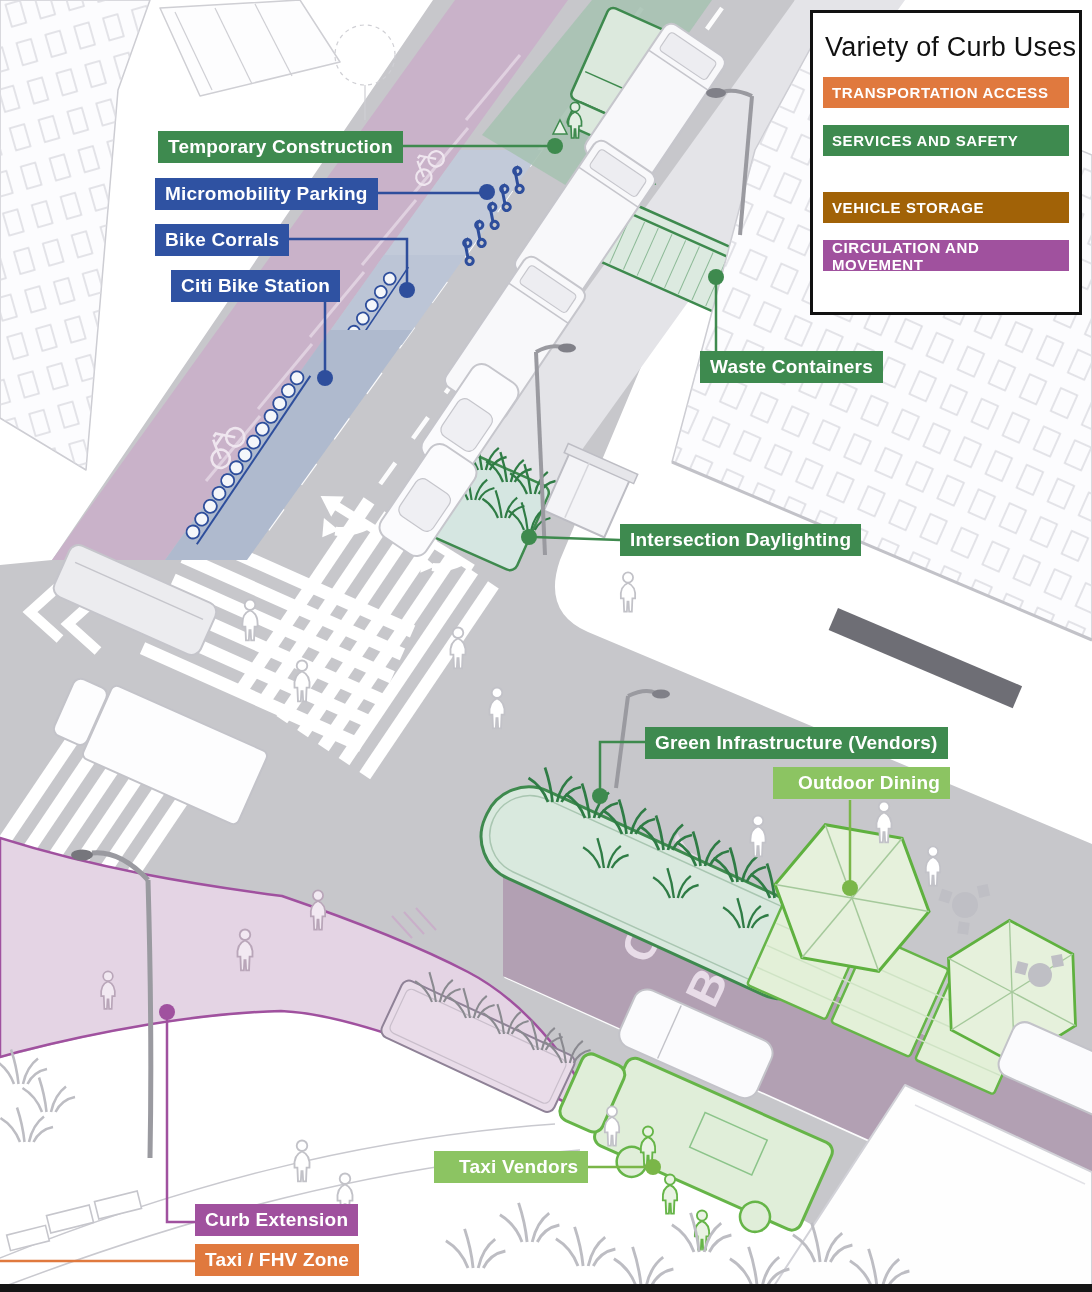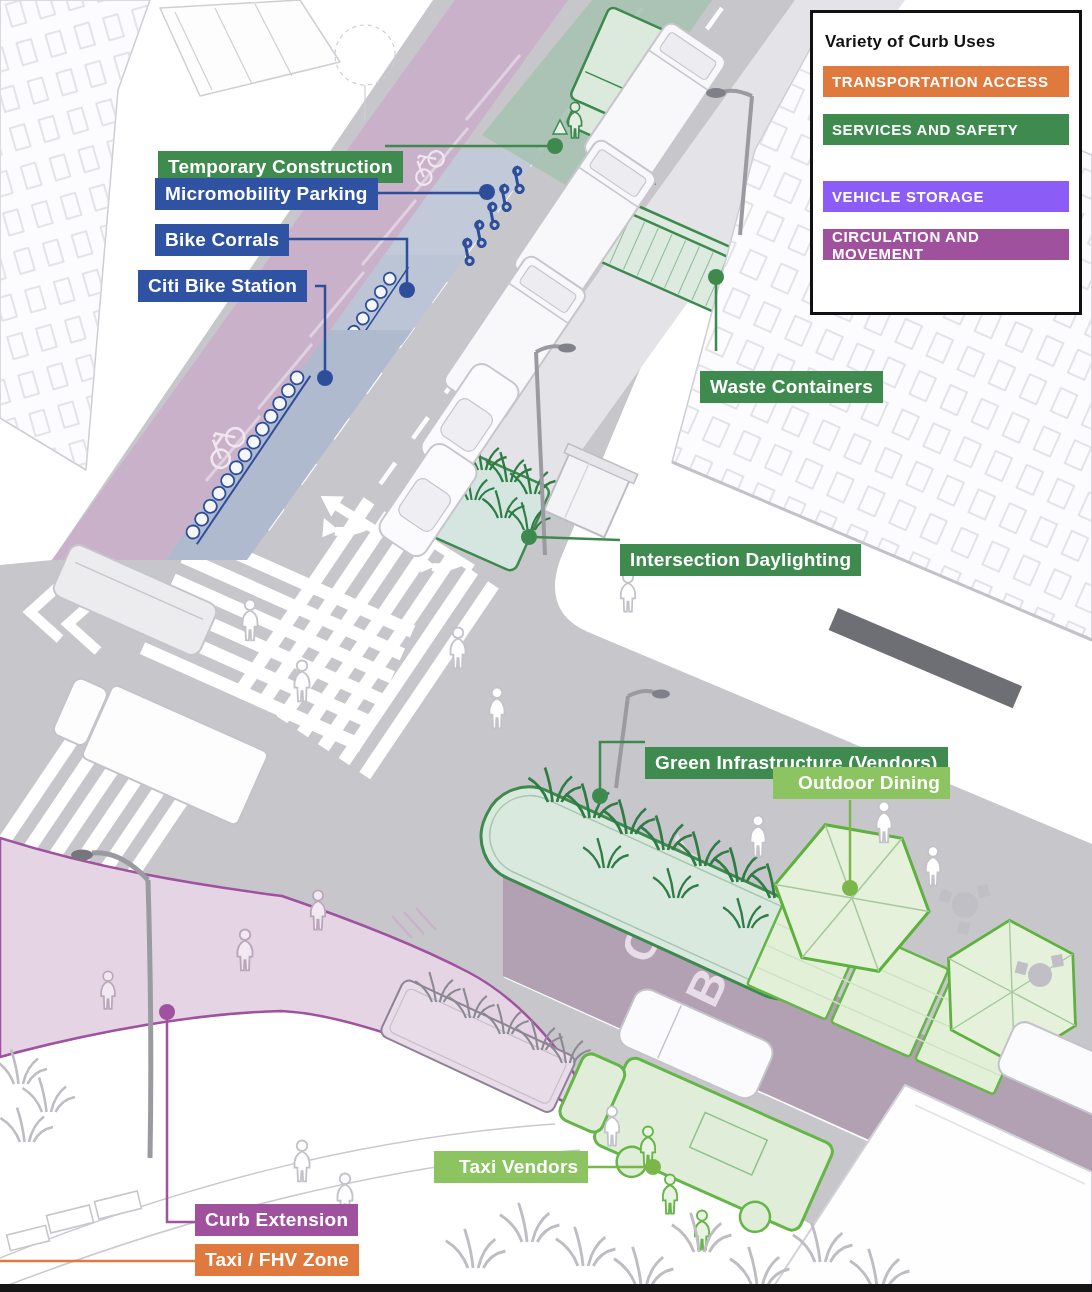--- a/index.html
+++ b/index.html
@@ -2,33 +2,33 @@
 <html><head>
 <meta charset="utf-8">
 <style>
   html,body{margin:0;padding:0;background:#ffffff;}
   #stage{position:relative;width:1092px;height:1292px;overflow:hidden;background:#ffffff;
          font-family:"Liberation Sans","DejaVu Sans",sans-serif;}
   #scene{position:absolute;left:0;top:0;}
   
   .lbl{position:absolute;color:#fff;font-weight:700;font-size:19px;line-height:1;
        padding:6px 10px 7px 10px;white-space:nowrap;letter-spacing:.2px;z-index:5;}
-  .cat-services{background:#3E8A4F;margin-top:20px;}
+  .cat-services{background:#3E8A4F;}
   .cat-vehicle{background:#2F52A2;}
   .cat-public{background:#8CC462;padding-left:25px;}
   .cat-circulation{background:#A0519E;}
   .cat-transportation{background:#E0793E;}
   
   .legend{position:absolute;left:810px;top:10px;width:272px;height:305px;background:#ffffff;
           border:3px solid #111;box-sizing:border-box;z-index:6;}
-  .legend-title{font-size:17px;font-weight:700;color:#111;margin:19px 0 14px 12px;letter-spacing:.2px;}
+  .legend-title{font-size:27px;font-weight:400;color:#111;margin:19px 0 14px 12px;letter-spacing:.2px;}
   .legend-chip{width:246px;height:31px;margin:0 0 17px 10px;color:#fff;font-weight:700;
                font-size:15px;letter-spacing:.6px;display:flex;align-items:center;padding-left:9px;
                box-sizing:border-box;}
-  .legend .cat-vehicle{background:#8b5cf6;margin-top:36px;}
+  .legend .cat-vehicle{background:#a16207;margin-top:36px;}
   .bottom-bar{position:absolute;left:0;top:1284px;width:1092px;height:8px;background:#151515;z-index:7;}
 </style>
 </head>
 <body>
 
 <div id="stage">
 
 <svg id="scene" width="1092" height="1292" viewBox="0 0 1092 1292">
   <defs>
     <pattern id="winA" width="34" height="42" patternUnits="userSpaceOnUse" patternTransform="rotate(24)">
@@ -505,21 +505,21 @@
     </g>
     <g stroke="#E0793E">
       <path d="M195,1261 L0,1261" fill="none"></path>
     </g>
   </g>
 </svg>
 
   <div class="lbl cat-services" style="left:158px;top:131px;">Temporary Construction</div>
   <div class="lbl cat-vehicle" style="left:155px;top:178px;">Micromobility Parking</div>
   <div class="lbl cat-vehicle" style="left:155px;top:224px;">Bike Corrals</div>
-  <div class="lbl cat-vehicle" style="left:138px;top:270px;">Citi Bike Station</div>
+  <div class="lbl cat-vehicle" style="left:171px;top:270px;">Citi Bike Station</div>
   <div class="lbl cat-services" style="left:700px;top:351px;">Waste Containers</div>
   <div class="lbl cat-services" style="left:620px;top:524px;text-align:right;">Intersection Daylighting</div>
   <div class="lbl cat-services" style="left:645px;top:727px;">Green Infrastructure (Vendors)</div>
   <div class="lbl cat-public" style="left:773px;top:767px;">Outdoor Dining</div>
   <div class="lbl cat-public" style="left:434px;top:1151px;">Taxi Vendors</div>
   <div class="lbl cat-circulation" style="left:195px;top:1204px;">Curb Extension</div>
   <div class="lbl cat-transportation" style="left:195px;top:1244px;">Taxi / FHV Zone</div>
 
   <div class="legend">
     <div class="legend-title">Variety of Curb Uses</div>

